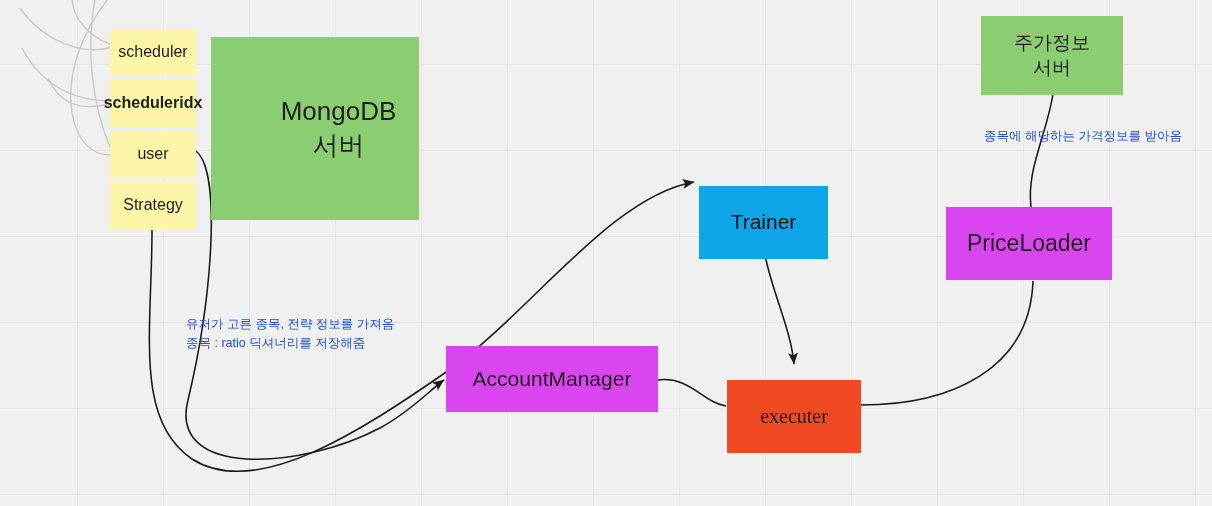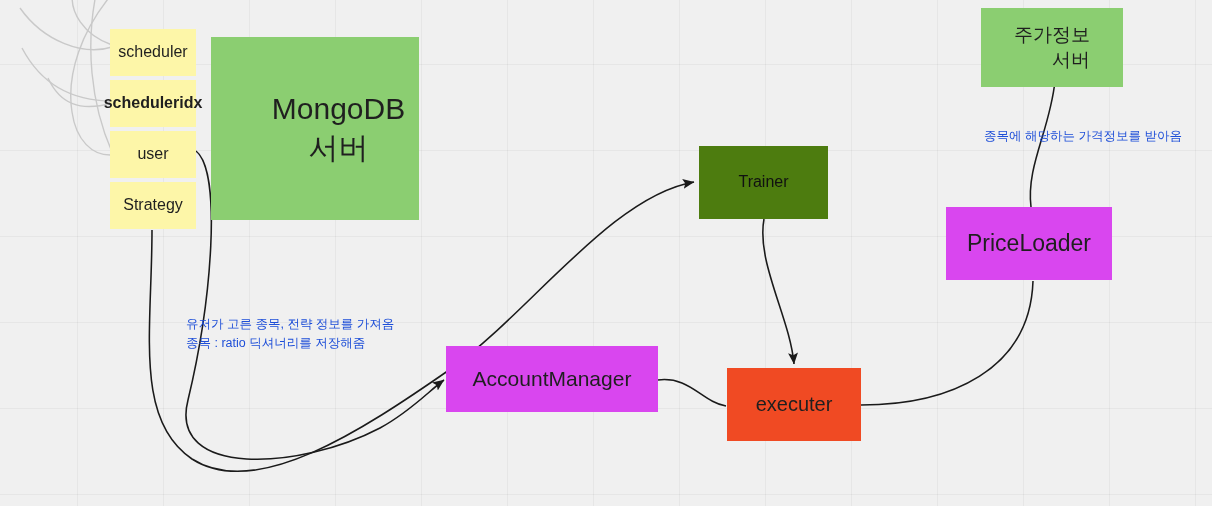--- a/index.html
+++ b/index.html
@@ -22,23 +22,23 @@
   .node{
     position:absolute;
     display:flex;align-items:center;justify-content:center;
     text-align:center;
     color:#1f1f1f;
     box-sizing:border-box;
     line-height:1.28;
     white-space:pre-line;
   }
   .n-sticky{background:#fdf6a8;font-size:16px;}
-  .n-green{background:#8bce71;font-size:30px;padding-left:47px;}
+  .n-green{background:#8bce71;font-size:26px;padding-left:47px;}
   .n-green-sm{background:#8bce71;font-size:19px;}
-  .n-purple{background:#4d7c0f;color:#111;font-size:16px;}
+  .n-purple{background:#0ea5e9;color:#111;font-size:21px;margin-top:40px;}
   .n-gold{background:#d946ef;font-size:23px;}
   .n-pink{background:#d946ef;font-size:21px;}
   .n-red{background:#f04a23;font-size:20px;}
   .annot{
     position:absolute;
     font-size:12.5px;color:#1d4ed8;
     line-height:1.55;white-space:pre-line;
   }
 </style>
 </head>
@@ -79,26 +79,26 @@
 </svg>
 
 <div class="node n-sticky" style="left:110px;top:29px;width:86px;height:47px;">scheduler</div>
 <div class="node n-sticky" style="left:110px;top:80px;width:86px;height:47px;font-weight:bold;">scheduleridx</div>
 <div class="node n-sticky" style="left:110px;top:131px;width:86px;height:47px;">user</div>
 <div class="node n-sticky" style="left:110px;top:182px;width:86px;height:47px;">Strategy</div>
 
 <div class="node n-green" style="left:211px;top:37px;width:208px;height:183px;">MongoDB
 서버</div>
 
-<div class="node n-green-sm" style="left:981px;top:8px;width:142px;height:79px;text-align:right;">주가정보
+<div class="node n-green-sm" style="left:981px;top:16px;width:142px;height:79px;">주가정보
 서버</div>
 
 <div class="node n-purple" style="left:699px;top:146px;width:129px;height:73px;">Trainer</div>
 
 <div class="node n-gold" style="left:946px;top:207px;width:166px;height:73px;">PriceLoader</div>
 
 <div class="node n-pink" style="left:446px;top:346px;width:212px;height:66px;">AccountManager</div>
 
-<div class="node n-red" style="left:727px;top:368px;width:134px;height:73px;">executer</div>
+<div class="node n-red" style="left:727px;top:380px;width:134px;height:73px;font-family:Liberation Serif, serif;">executer</div>
 
 <div class="annot" style="left:163px;top:315px;margin-left:23px;">유저가 고른 종목, 전략 정보를 가져옴
 종목 : ratio 딕셔너리를 저장해줌</div>
 <div class="annot" style="left:984px;top:127px;">종목에 해당하는 가격정보를 받아옴</div>
 
 </body></html>

